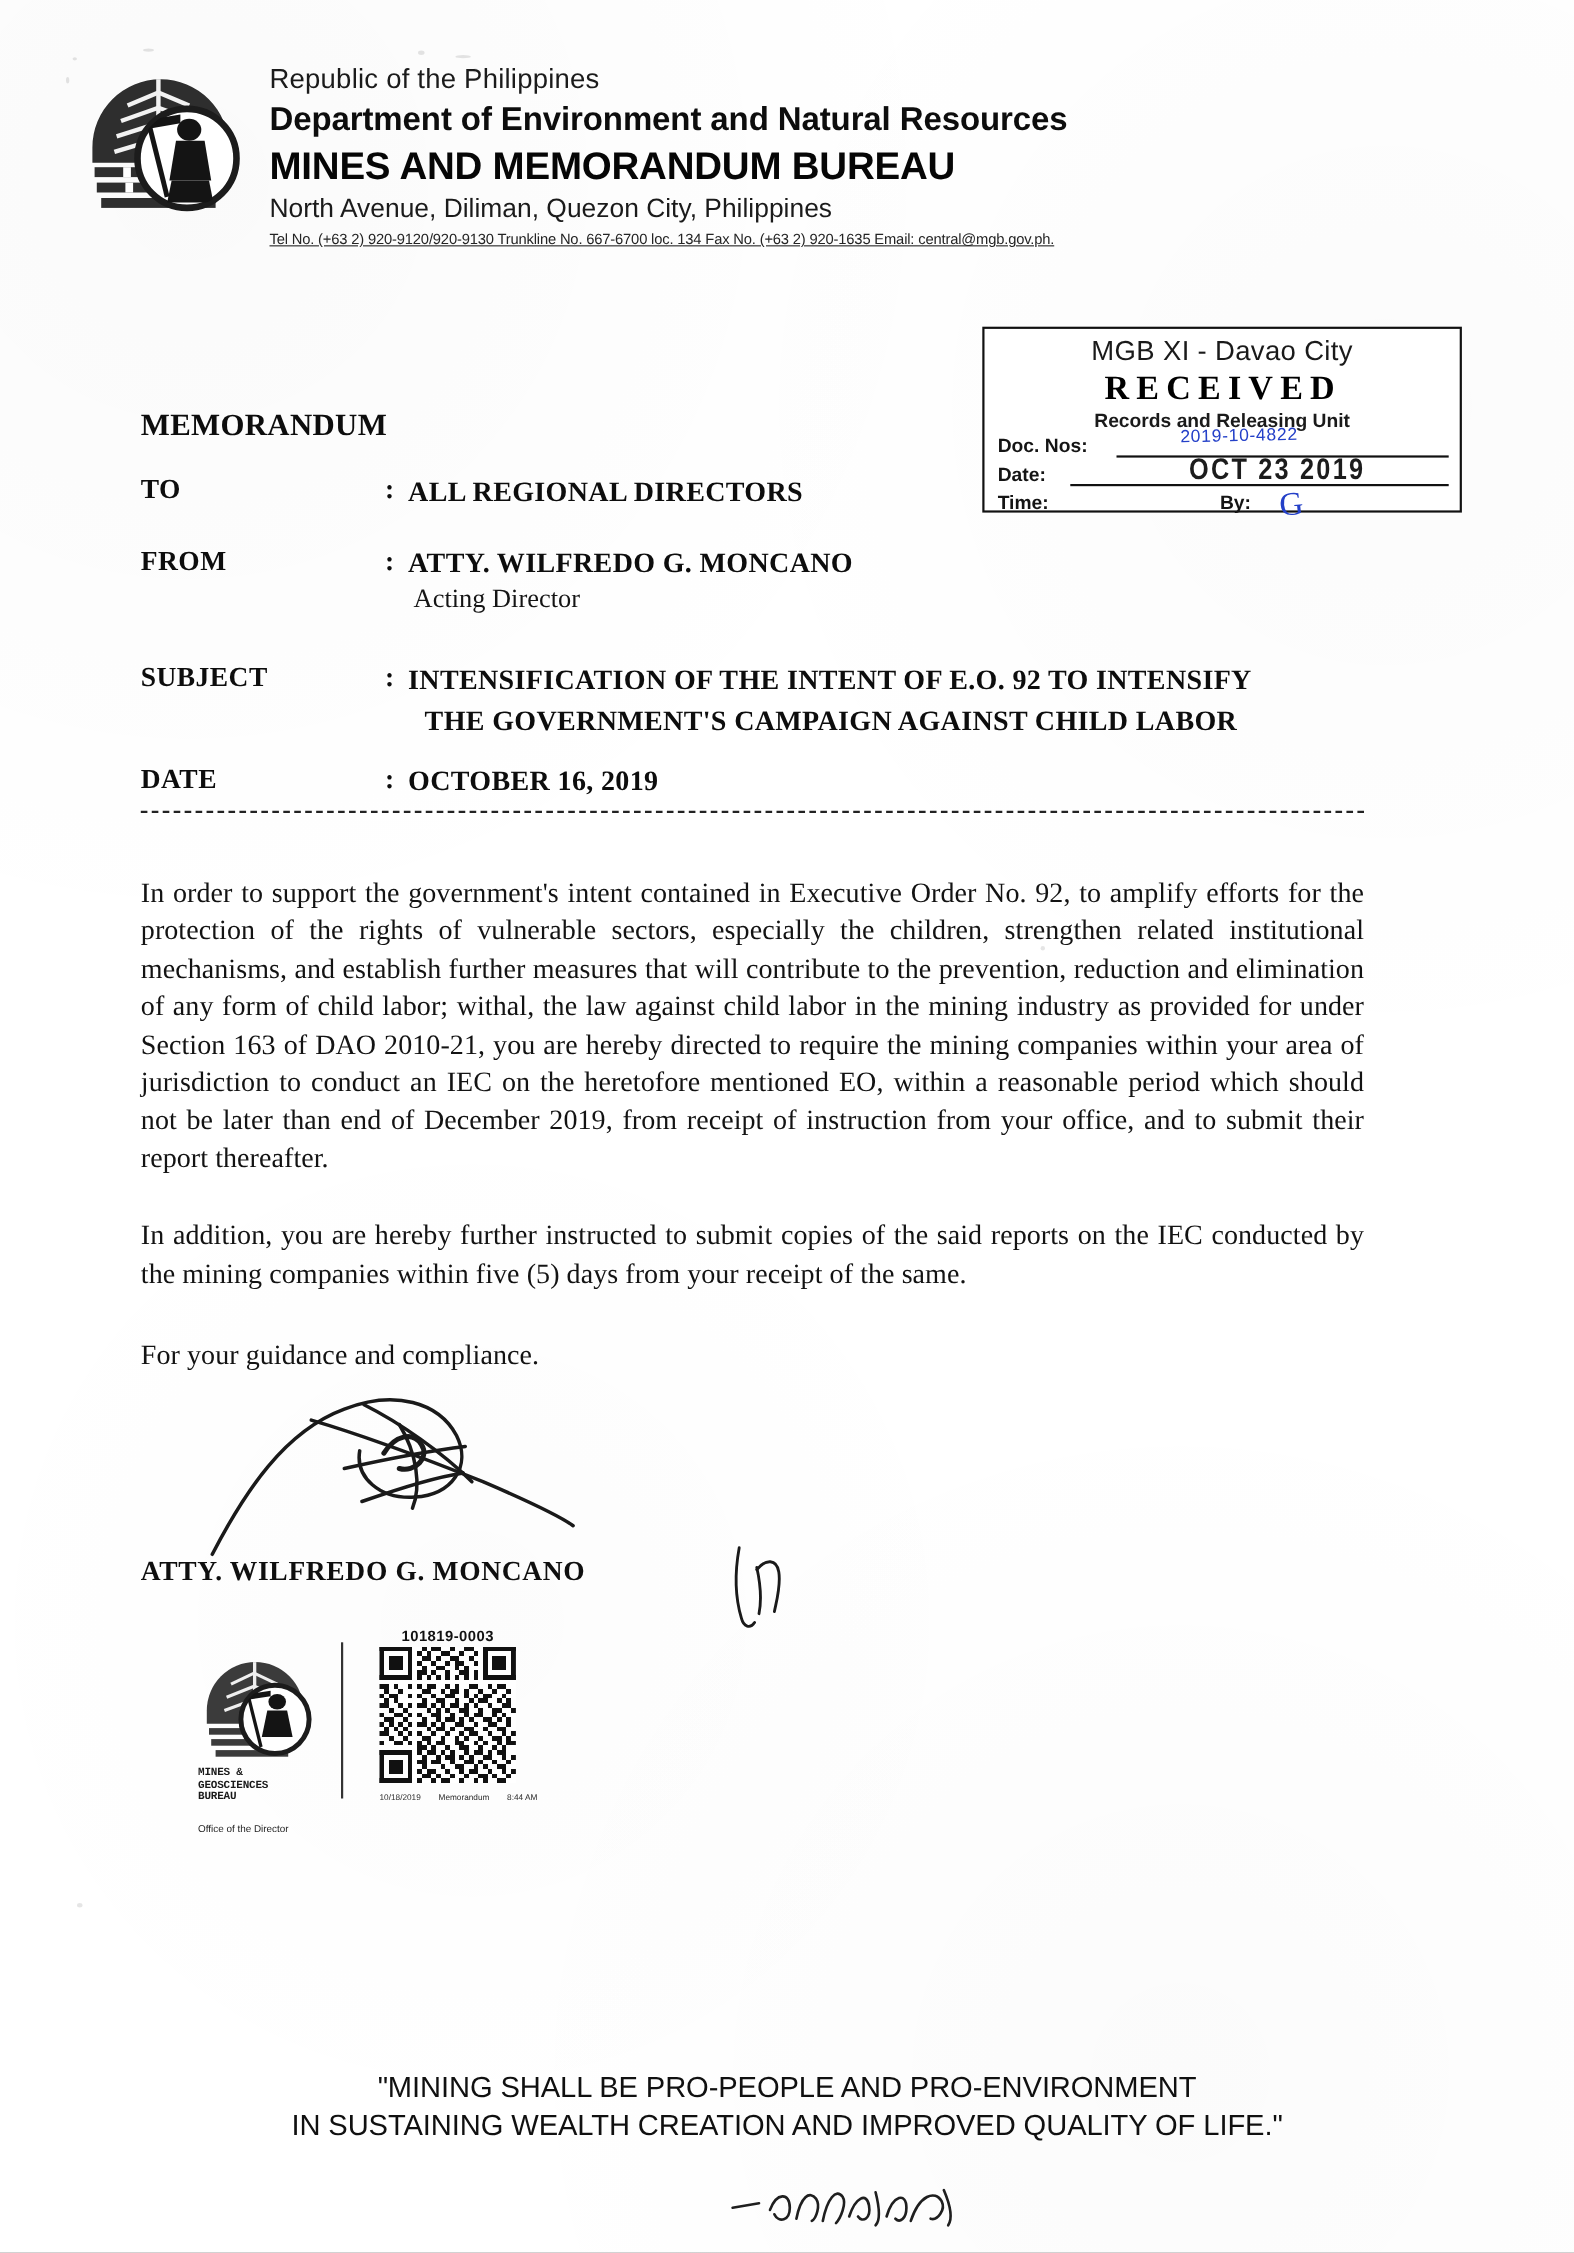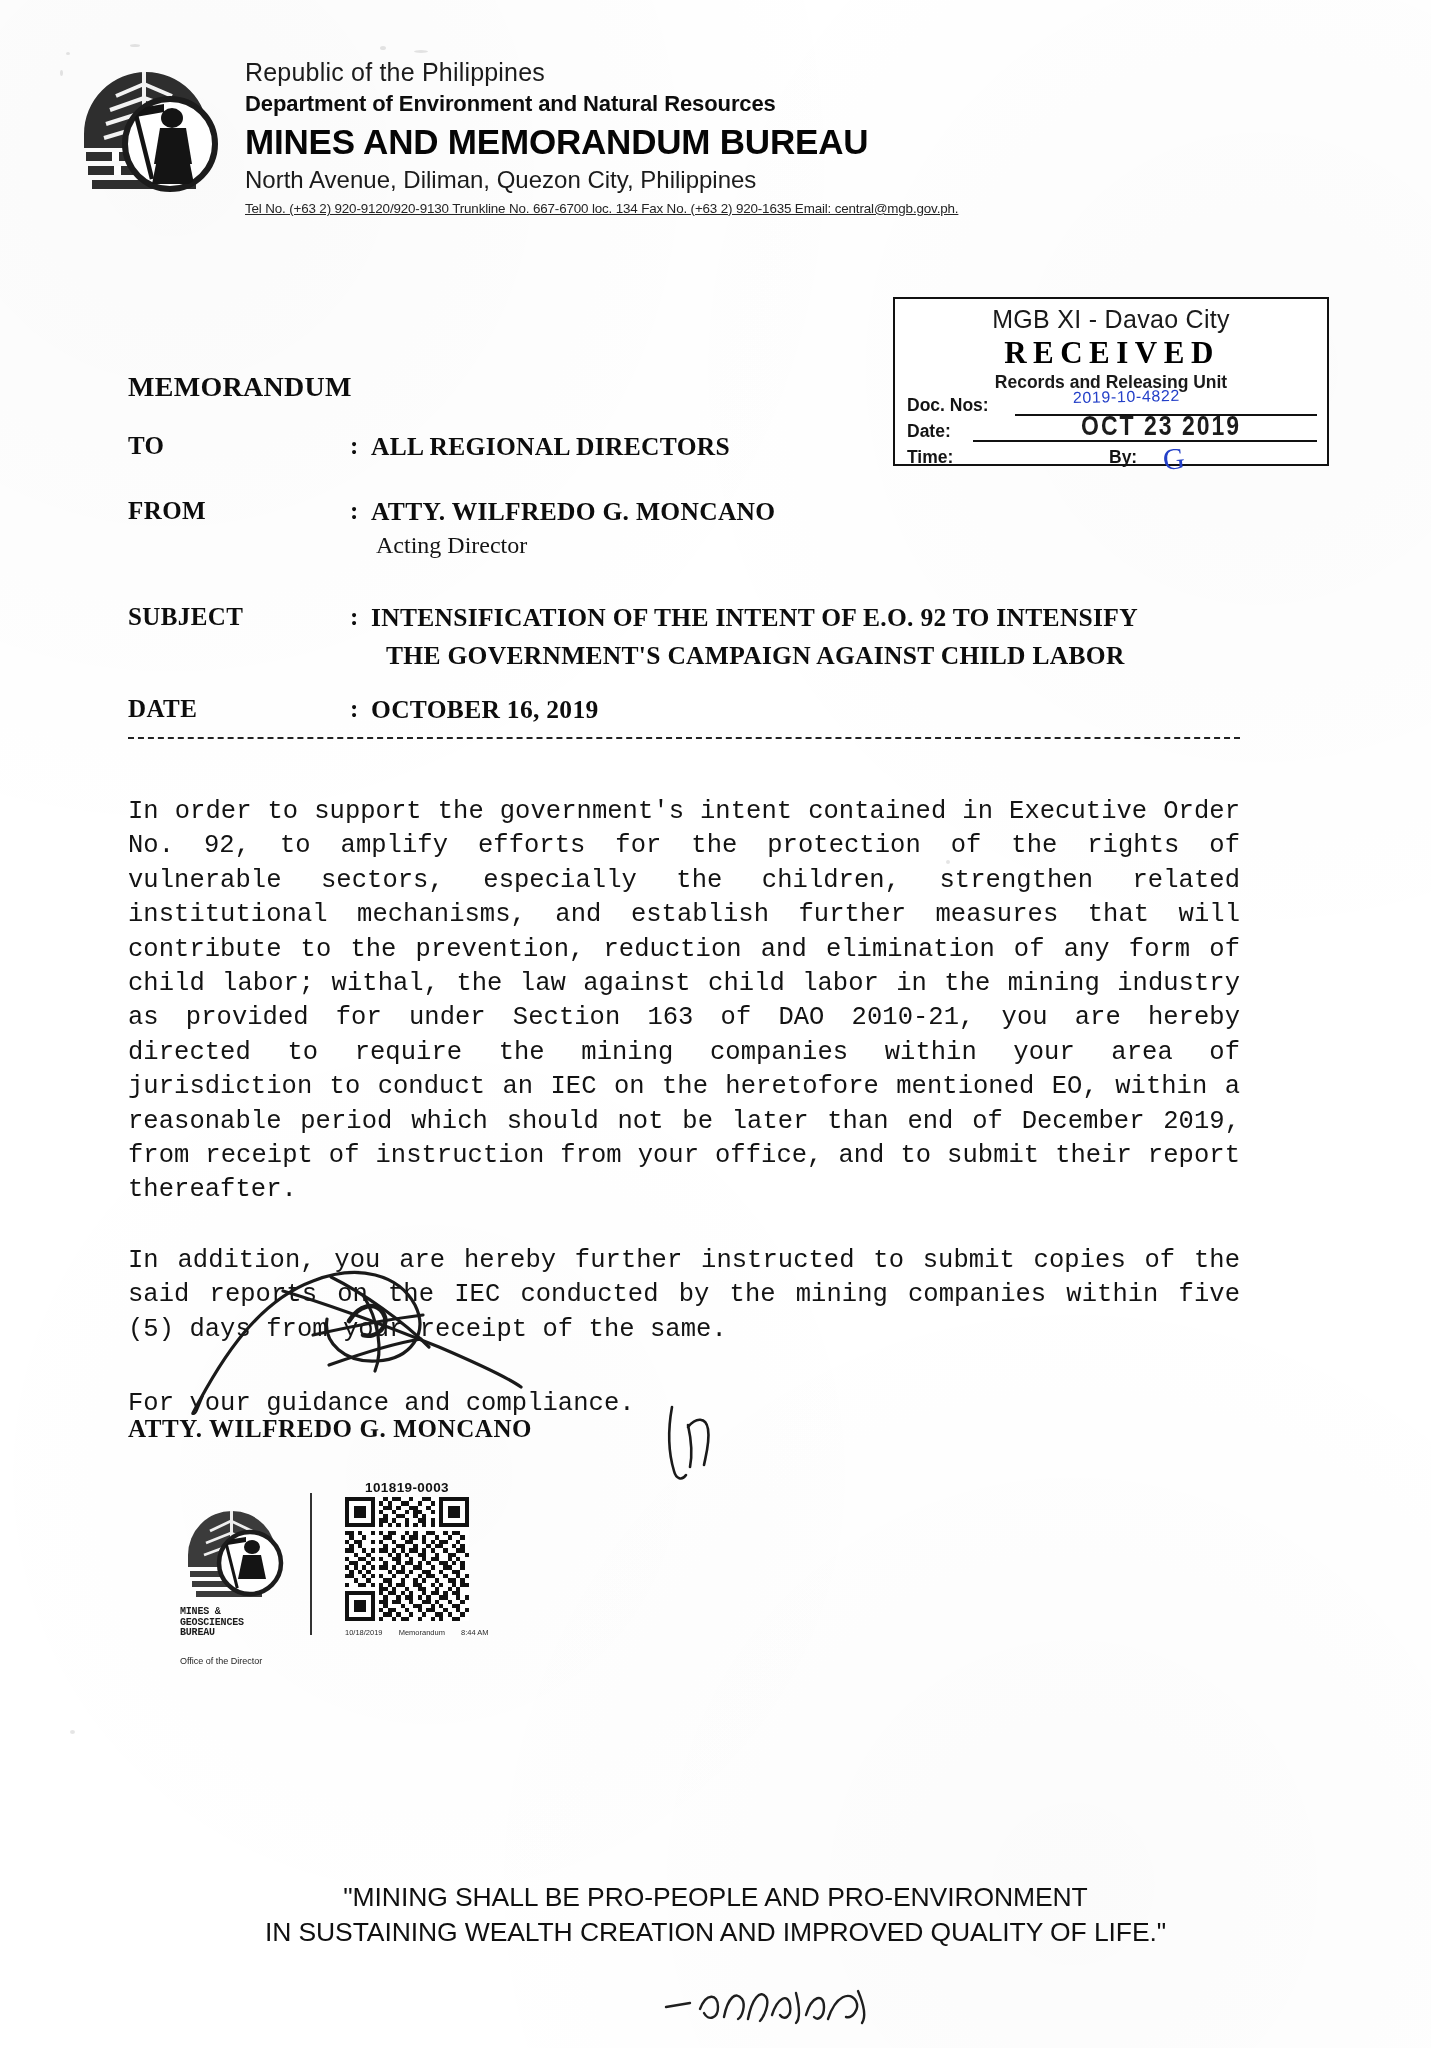--- a/index.html
+++ b/index.html
@@ -49,21 +49,21 @@
   }
   .lh-l1 {
     font-family: "Liberation Sans", sans-serif;
     font-size: 25px;
     letter-spacing: 0.2px;
     color: #1b1b1b;
     line-height: 1.18;
   }
   .lh-l2 {
     font-family: "Liberation Sans", sans-serif;
-    font-size: 22px;
+    font-size: 30px;
     font-weight: bold;
     color: #0d0d0d;
     line-height: 1.2;
     margin-top: 3px;
     letter-spacing: -0.1px;
   }
   .lh-l3 {
     font-family: "Liberation Sans", sans-serif;
     font-size: 35px;
     font-weight: bold;
@@ -230,21 +230,20 @@
     width: 1112px;
     border-top: 2.6px dashed #222;
   }
 
   
   .body-wrap {
     position: absolute;
     left: 128px;
     top: 795px;
     width: 1112px;
-    font-family: Liberation Mono, monospace;
   }
   .para {
     font-size: 25.5px;
     line-height: 34.4px;
     text-align: justify;
     color: #131313;
     margin: 0 0 36px 0;
     letter-spacing: 0.05px;
   }
   .para.last { margin-bottom: 40px; }

